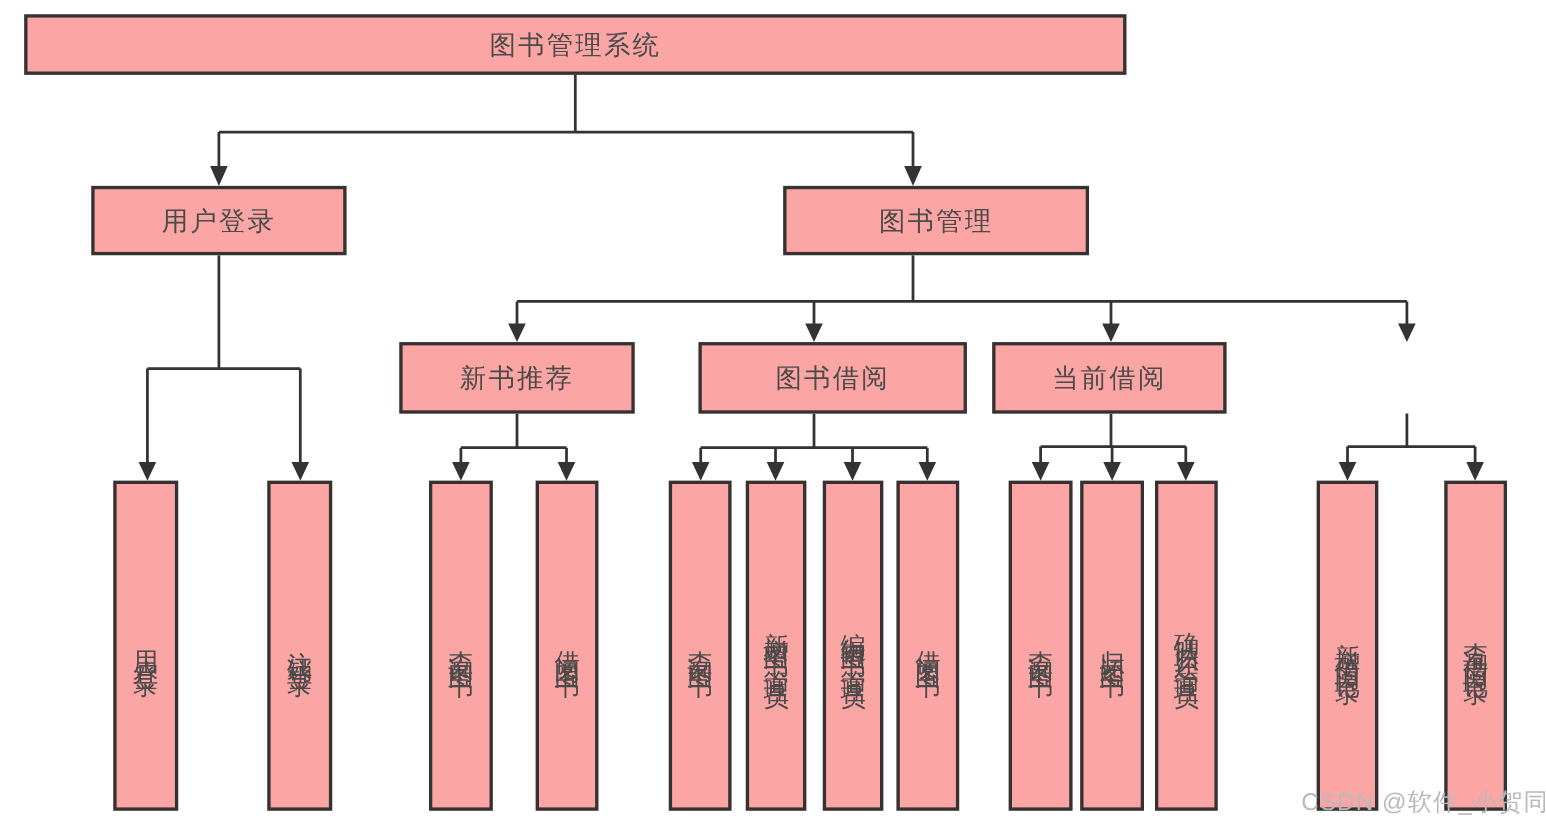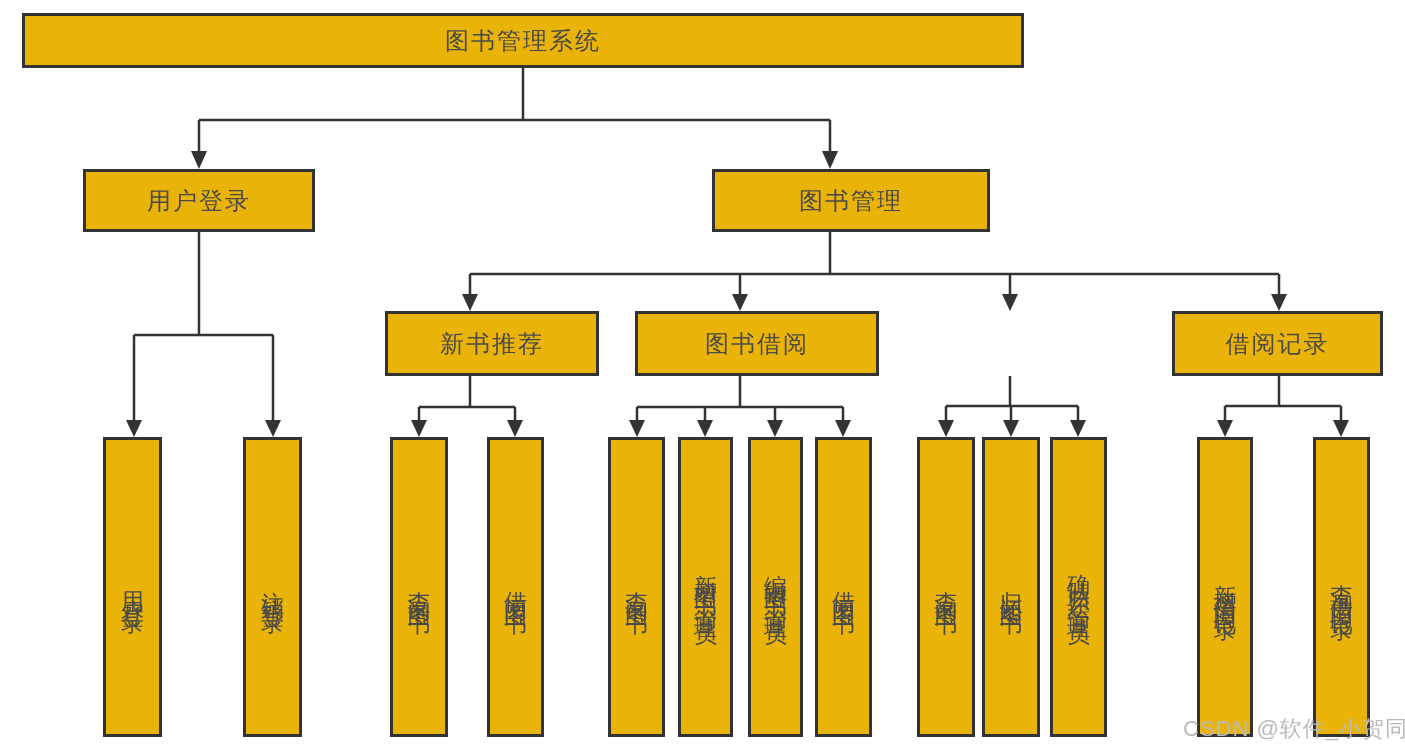--- a/index.html
+++ b/index.html
@@ -13,21 +13,21 @@
   }
   .connectors {
     position: absolute;
     left: 0; top: 0;
     width: 1405px; height: 747px;
   }
   .node {
     position: absolute;
     box-sizing: border-box;
     border: 3px solid #333333;
-    background: #eab308;
+    background: #fca5a5;
     display: flex;
     align-items: center;
     justify-content: center;
     color: #4a4a4a;
   }
   .node.h .lbl {
     font-size: 24px;
     letter-spacing: 2px;
     white-space: nowrap;
   }
@@ -100,28 +100,28 @@
     <span class="lbl">图书管理系统</span>
   </div>
 
   <div class="node h" style="left:83px;top:169px;width:232px;height:63px;">
     <span class="lbl">用户登录</span>
   </div>
   <div class="node h" style="left:712px;top:169px;width:278px;height:63px;">
     <span class="lbl">图书管理</span>
   </div>
 
-  <div class="node h" style="left:363px;top:311px;width:214px;height:65px;margin-left:22px;">
+  <div class="node h" style="left:363px;top:311px;width:214px;height:65px;">
     <span class="lbl">新书推荐</span>
   </div>
   <div class="node h" style="left:635px;top:311px;width:244px;height:65px;">
     <span class="lbl">图书借阅</span>
   </div>
-  <div class="node h" style="left:1172px;top:311px;width:211px;height:65px;">
-    <span class="lbl">借阅记录</span>
+  <div class="node h" style="left:902px;top:311px;width:213px;height:65px;">
+    <span class="lbl">当前借阅</span>
   </div>
 
   <div class="node leaf" style="left:103px;top:437px;width:59px;height:300px;">
     <span class="lbl">用户登录</span>
   </div>
   <div class="node leaf" style="left:243px;top:437px;width:59px;height:300px;">
     <span class="lbl">注销登录</span>
   </div>
 
   <div class="node leaf" style="left:390px;top:437px;width:58px;height:300px;">

